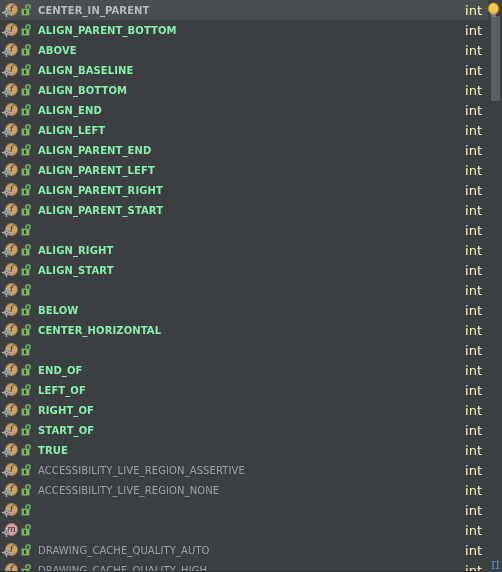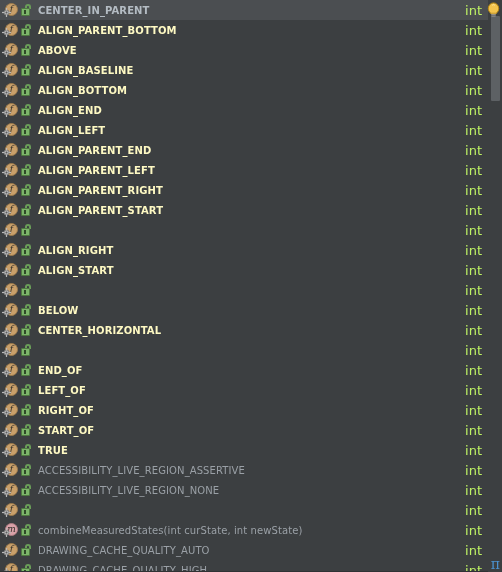--- a/index.html
+++ b/index.html
@@ -107,29 +107,29 @@
   }
 
   .label {
     margin-left: 6px;
     font-size: 10px;
     color: #9aa0a6;
     letter-spacing: 0.1px;
   }
   .row.bold .label {
     font-weight: bold;
-    color: #fef9c3;
+    color: #86efac;
   }
   .row.selected .label { color: #b4bcc3; }
 
   .type {
     position: absolute;
     right: 20px;
     font-size: 13px;
-    color: #bef264;
+    color: #fef9c3;
   }
 
   
   #bulb {
     position: absolute;
     right: 1px;
     top: 2px;
     width: 15px;
     height: 16px;
     z-index: 6;
@@ -786,21 +786,20 @@
               <rect x="0" y="3.9" width="2" height="1.2"></rect>
               <rect x="7" y="3.9" width="2" height="1.2"></rect>
             </g>
           </svg>
         </span>
         <span class="vis-icon">
           <span class="shackle"></span>
           <span class="body"></span>
           <span class="key"></span>
         </span>
-        <span class="label">combineMeasuredStates(int curState, int newState)</span>
         <span class="type">int</span>
       </div>
       <div class="row">
         <span class="kind-icon field">
           <span class="disc"></span>
           <span class="glyph">f</span>
           <svg class="cog" viewBox="0 0 9 9">
             <circle cx="4.5" cy="4.5" r="2.6" fill="#b9b9b9" stroke="#6e6e6e" stroke-width="0.8"></circle>
             <circle cx="4.5" cy="4.5" r="1" fill="#5a5a5a"></circle>
             <g fill="#b9b9b9">

